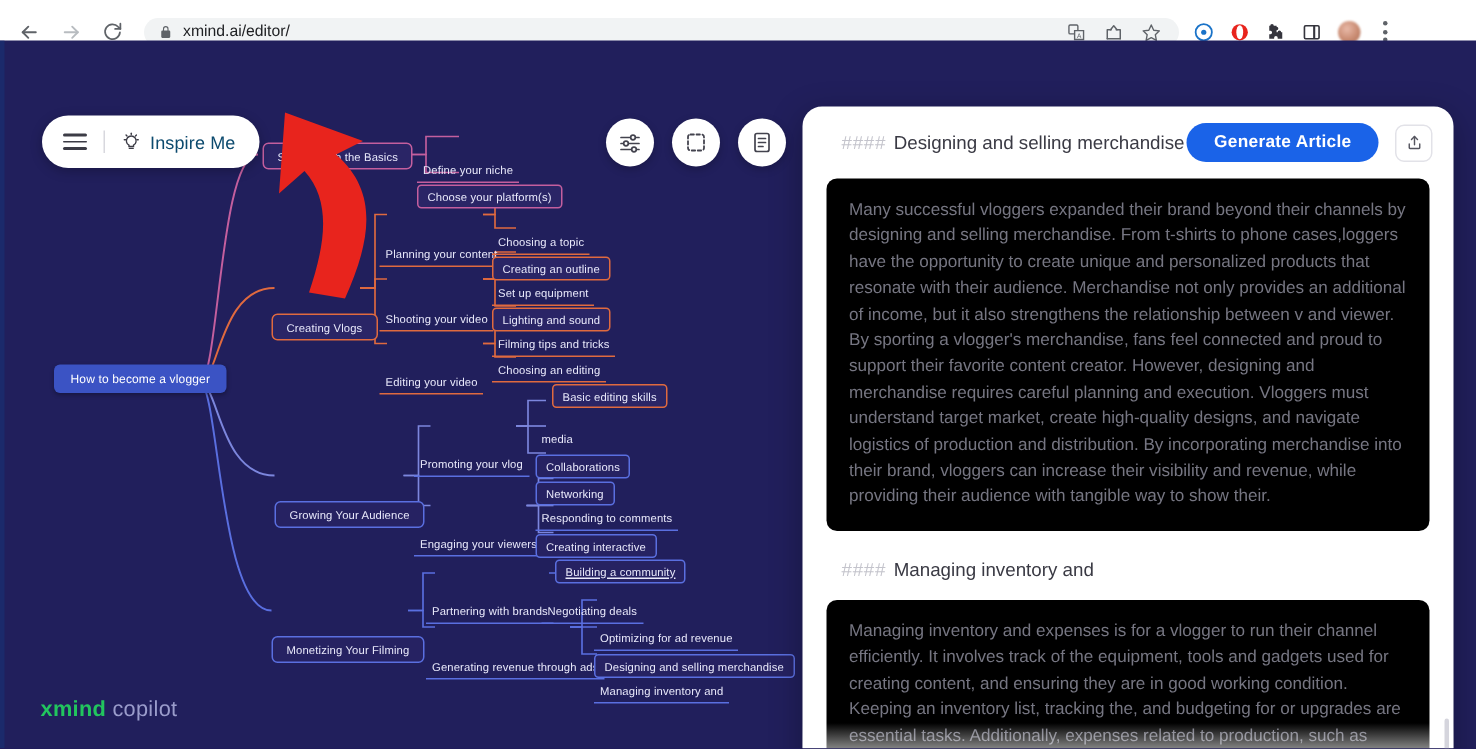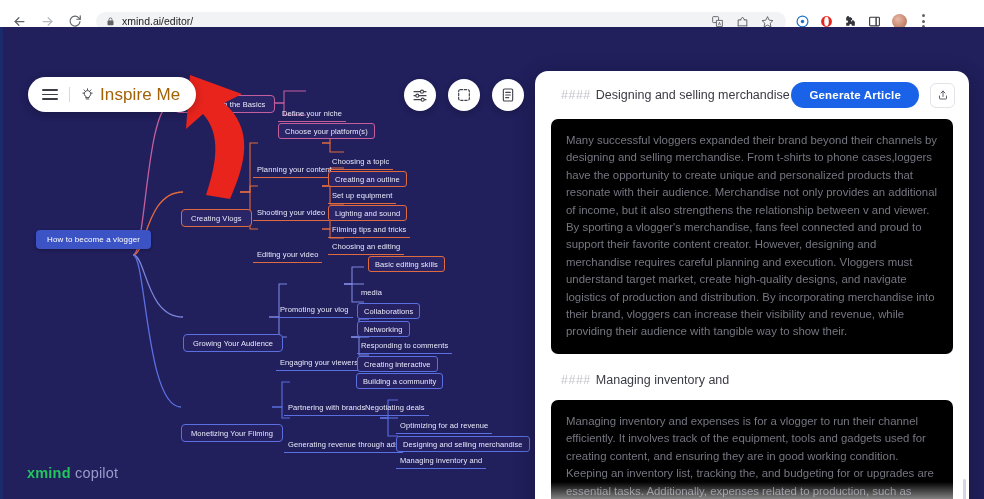--- a/index.html
+++ b/index.html
@@ -58,21 +58,21 @@
   
   .pill{
     position:absolute;left:28px;top:50px;height:35px;
     background:#ffffff;border-radius:18px;display:flex;align-items:center;
     padding:0 16px 0 14px;box-shadow:0 2px 8px rgba(0,0,0,.25);z-index:30;
   }
   .hamburger{display:flex;flex-direction:column;gap:3px;width:16px;cursor:pointer;}
   .hamburger i{height:1.8px;background:#3c3c46;border-radius:1px;display:block;width:100%;}
   .pill-div{width:1px;height:15px;background:#d8d8de;margin:0 11px;}
   .bulb{margin-right:6px;display:flex;align-items:center;}
-  .pill-label{font-size:17px;color:#a16207;letter-spacing:.1px;}
+  .pill-label{font-size:12px;color:#0c4a6e;letter-spacing:.1px;}
 
   
   .round-tools{position:absolute;left:404px;top:52px;display:flex;gap:12px;z-index:25;}
   .rt{
     width:32px;height:32px;border-radius:50%;background:#fff;
     display:flex;align-items:center;justify-content:center;
     box-shadow:0 2px 6px rgba(0,0,0,.22);cursor:pointer;
   }
 
   
@@ -277,21 +277,21 @@
         <path d="M351 310 h8 v18 h10" stroke="#7c86dd" stroke-width="1.1" fill="none"></path>
 
         <path d="M272 380 h10 v-25 h8" stroke="#5a6fe0" stroke-width="1.1" fill="none"></path>
         <path d="M272 380 h10 v11 h8" stroke="#5a6fe0" stroke-width="1.1" fill="none"></path>
         <path d="M366 355 h10 h12" stroke="#5a6fe0" stroke-width="1.1" fill="none"></path>
         <path d="M380 391 h8 v-18 h10" stroke="#5a6fe0" stroke-width="1.1" fill="none"></path>
         <path d="M380 391 h8 v0 h10" stroke="#5a6fe0" stroke-width="1.1" fill="none"></path>
         <path d="M380 391 h8 v18 h10" stroke="#5a6fe0" stroke-width="1.1" fill="none"></path>
       </svg>
 
-      <div class="node root" style="left:36px;top:203px;">How to become a vlogger</div>
+      <div class="node root" style="left:36px;top:216px;">How to become a vlogger</div>
 
       <div class="node b-pink" style="left:175px;top:68px;">Starting with the Basics</div>
       <div class="node u-pink" style="left:278px;top:80px;">Define your niche</div>
       <div class="node p-box-sm" style="left:278px;top:96px;">Choose your platform(s)</div>
 
       <div class="node b-orange" style="left:181px;top:182px;">Creating Vlogs</div>
       <div class="node u-orange" style="left:253px;top:136px;">Planning your content</div>
       <div class="node u-orange" style="left:253px;top:179px;">Shooting your video</div>
       <div class="node u-orange" style="left:253px;top:221px;">Editing your video</div>
       <div class="node u-orange" style="left:328px;top:128px;">Choosing a topic</div>
@@ -303,21 +303,21 @@
       <div class="node o-box-sm" style="left:328px;top:229px;margin-left:40px;">Basic editing skills</div>
 
       <div class="node b-blue" style="left:183px;top:307px;">Growing Your Audience</div>
       <div class="node u-blue" style="left:276px;top:276px;">Promoting your vlog</div>
       <div class="node u-blue" style="left:276px;top:329px;">Engaging your viewers</div>
       <div class="node plain" style="left:357px;top:259px;">media</div>
       <div class="node bl-box-sm" style="left:357px;top:276px;">Collaborations</div>
       <div class="node bl-box-sm" style="left:357px;top:294px;">Networking</div>
       <div class="node u-blue" style="left:357px;top:312px;">Responding to comments</div>
       <div class="node bl-box-sm" style="left:357px;top:329px;">Creating interactive</div>
-      <div class="node bl-box-sm" style="left:356px;top:346px;">Building a community</div>
+      <div class="node bl-box-sm" style="left:370px;top:346px;text-decoration:underline;">Building a community</div>
 
       <div class="node b-blue" style="left:181px;top:397px;">Monetizing Your Filming</div>
       <div class="node u-blue" style="left:284px;top:374px;">Partnering with brands</div>
       <div class="node u-blue" style="left:284px;top:411px;">Generating revenue through ads</div>
       <div class="node u-blue" style="left:361px;top:374px;">Negotiating deals</div>
       <div class="node u-blue" style="left:396px;top:392px;">Optimizing for ad revenue</div>
       <div class="node bl-box-sm" style="left:396px;top:409px;">Designing and selling merchandise</div>
       <div class="node u-blue" style="left:396px;top:427px;">Managing inventory and</div>
     </div>
 

